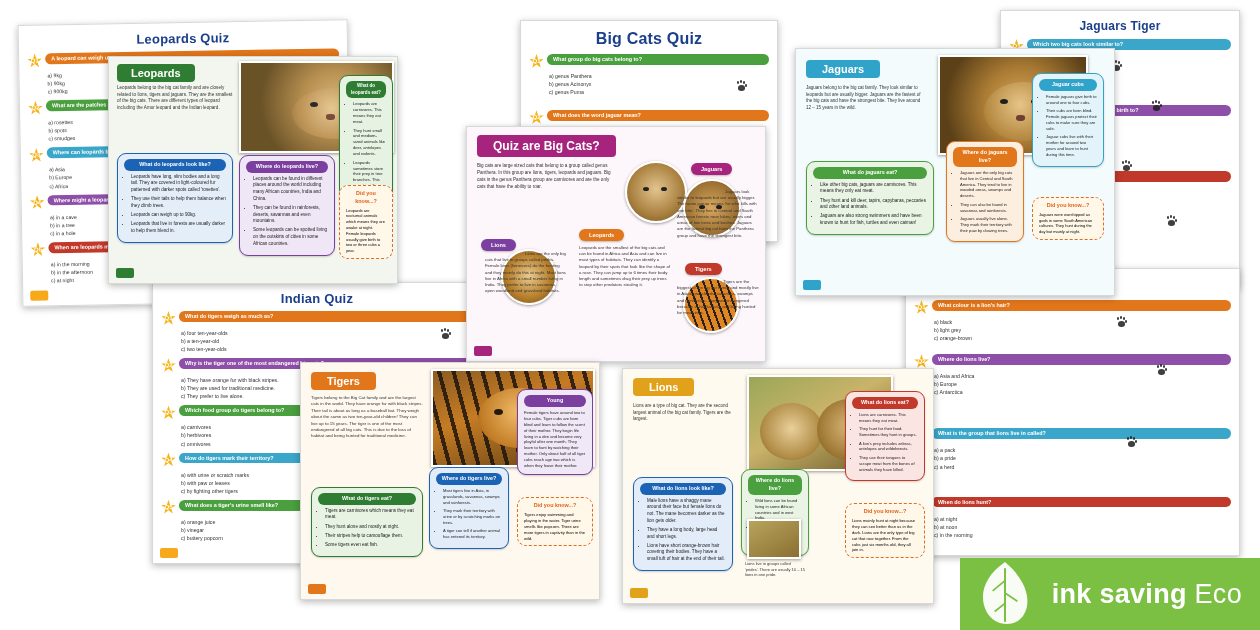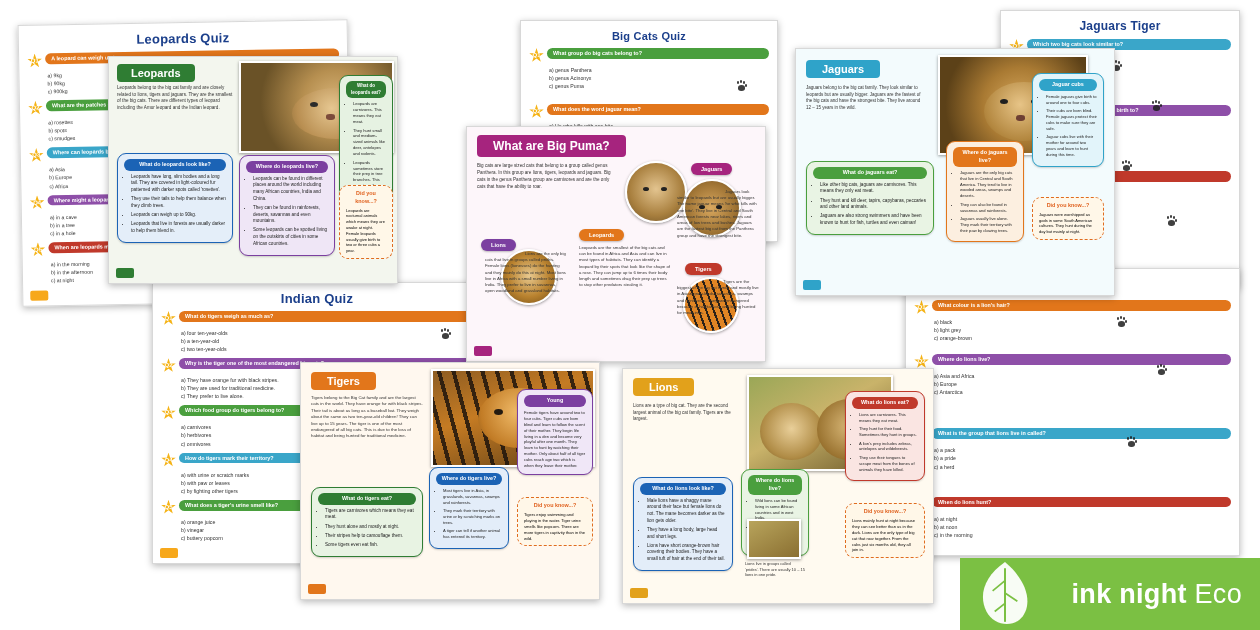--- a/index.html
+++ b/index.html
@@ -216,21 +216,21 @@
           <i style="left:7px;top:0"></i>
           <i style="left:9px;top:3px"></i>
         </div>
 
       <div class="footer-logo"></div>
     </div>
   </div>
 
   <div class="sheet" style="left:520px; top:20px; width:258px; height:222px;">
     <div class="sheet-inner">
-      <div class="quiz-title" style="font-size:11px; margin:3px 0 6px;">Big Cats Quiz</div>
+      <div class="quiz-title" style="font-size:16px; margin:3px 0 6px;">Big Cats Quiz</div>
 
       <div class="qrow">
         <div class="qbadge">Q1</div>
         <div class="qbar" style="background:#4a9f3e">What group do big cats belong to?</div>
       </div>
       <div class="qopts">
         <div>a) genus Panthera</div>
         <div>b) genus Acinonyx</div>
         <div>c) genus Puma</div>
       </div>
@@ -516,21 +516,21 @@
       </div>
 
       <div class="footer-logo" style="background:#2f7d33;"></div>
       <div class="footer-right"></div>
     </div>
   </div>
 
   <div class="sheet" style="left:466px; top:126px; width:300px; height:236px; background:#fdf6fa;">
     <div class="sheet-inner" style="padding:0;">
       <div style="position:absolute; left:10px; top:8px;">
-        <span class="fact-title" style="background:#a6247e; font-size:12px; padding:4px 16px;">What are Big Puma?</span>
+        <span class="fact-title" style="background:#a6247e; font-size:12px; padding:4px 16px;">Quiz are Big Cats?</span>
       </div>
 
       <div style="position:absolute; left:10px; top:36px; width:140px; font-size:4.6px; line-height:1.5; color:#333;">Big cats are large sized cats that belong to a group called genus Panthera. In this group are lions, tigers, leopards and jaguars. Big cats in the genus Panthera group are carnivores and are the only cats that have the ability to roar.</div>
 
       <div class="photo" style="left:158px; top:34px; width:62px; height:62px; border-radius:50%;">
         <div class="imgwrap" style="background:radial-gradient(circle at 50% 45%,#e3c48f,#a9803f 60%,#6b4f23);">
           <div style="position:absolute;left:28%;top:42%;width:6px;height:4px;border-radius:50%;background:#222;"></div>
           <div style="position:absolute;left:58%;top:42%;width:6px;height:4px;border-radius:50%;background:#222;"></div>
         </div>
       </div>
@@ -729,18 +729,18 @@
     </div>
   </div>
 
   <div class="eco">
     <svg class="leaf" viewBox="0 0 60 66">
       <path d="M30 2 C10 16 4 34 12 50 C18 62 34 66 44 58 C56 48 56 24 30 2 Z" fill="#ffffff" opacity="0.95"></path>
       <path d="M30 8 L30 60" stroke="#7bc043" stroke-width="2" fill="none"></path>
       <path d="M30 20 L18 30 M30 32 L42 40 M30 42 L20 50" stroke="#7bc043" stroke-width="1.6" fill="none"></path>
     </svg>
     <div class="eco-text">
-      <span>ink night</span>
+      <span>ink saving</span>
       <span class="light">Eco</span>
     </div>
   </div>
 
 </div>
 
 </body></html>

